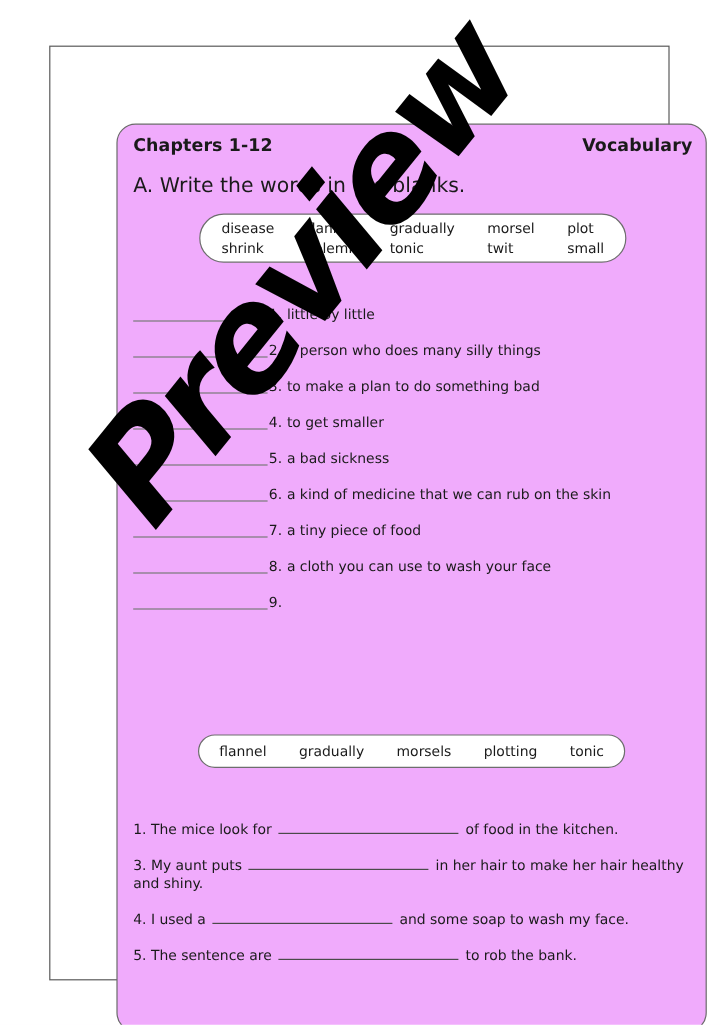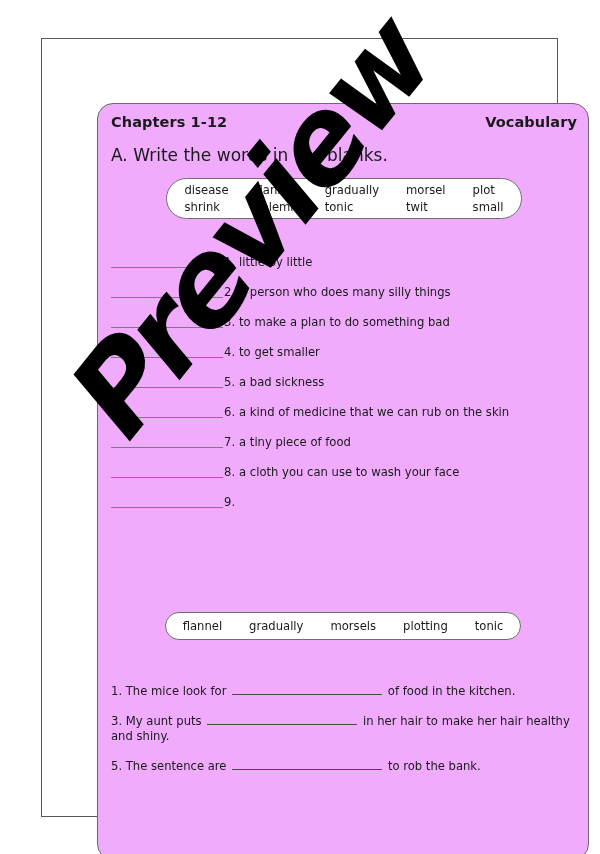--- a/index.html
+++ b/index.html
@@ -279,20 +279,26 @@
         </div>
 
 
         <div class="sentence-item">
           <span>3.</span>
           <span>My aunt puts</span>
           <span class="sentence-blank"></span>
           <span>in her hair to make her hair healthy and shiny.</span>
         </div>
 
+        <div class="sentence-item">
+          <span>4.</span>
+          <span>I used a</span>
+          <span class="sentence-blank"></span>
+          <span>and some soap to wash my face.</span>
+        </div>
 
         <div class="sentence-item">
           <span>5.</span>
           <span>The sentence are</span>
           <span class="sentence-blank"></span>
           <span>to rob the bank.</span>
         </div>
 
       </div>
 

